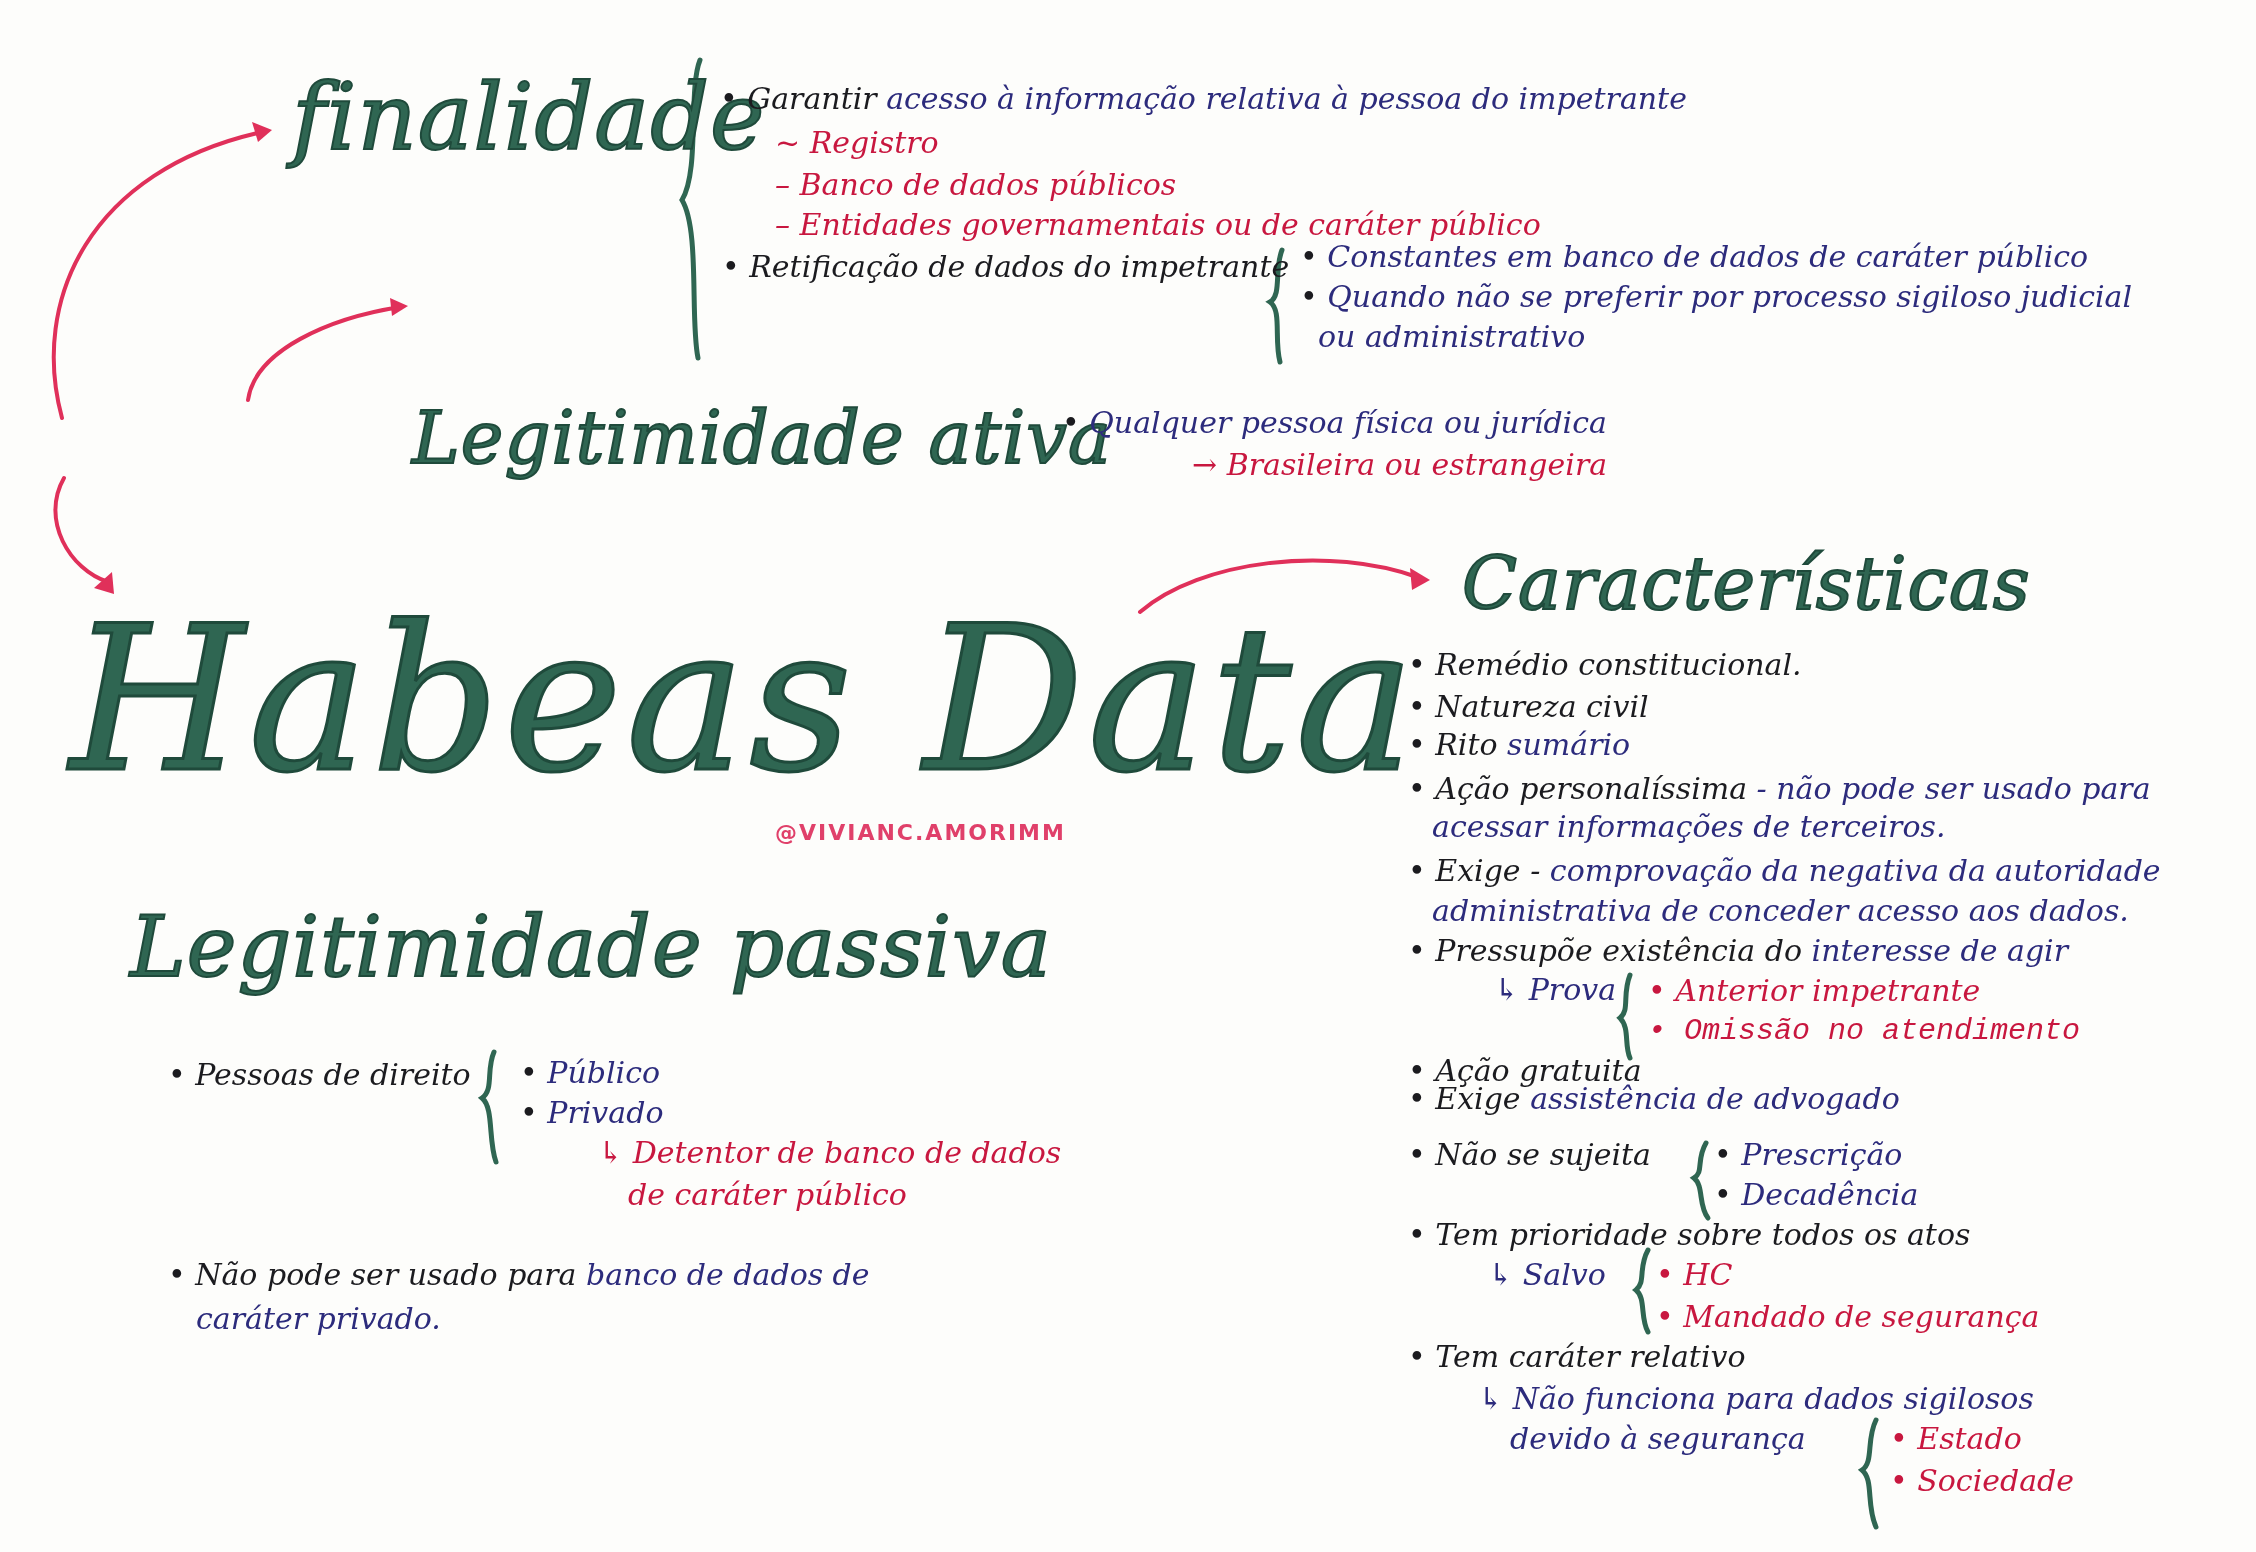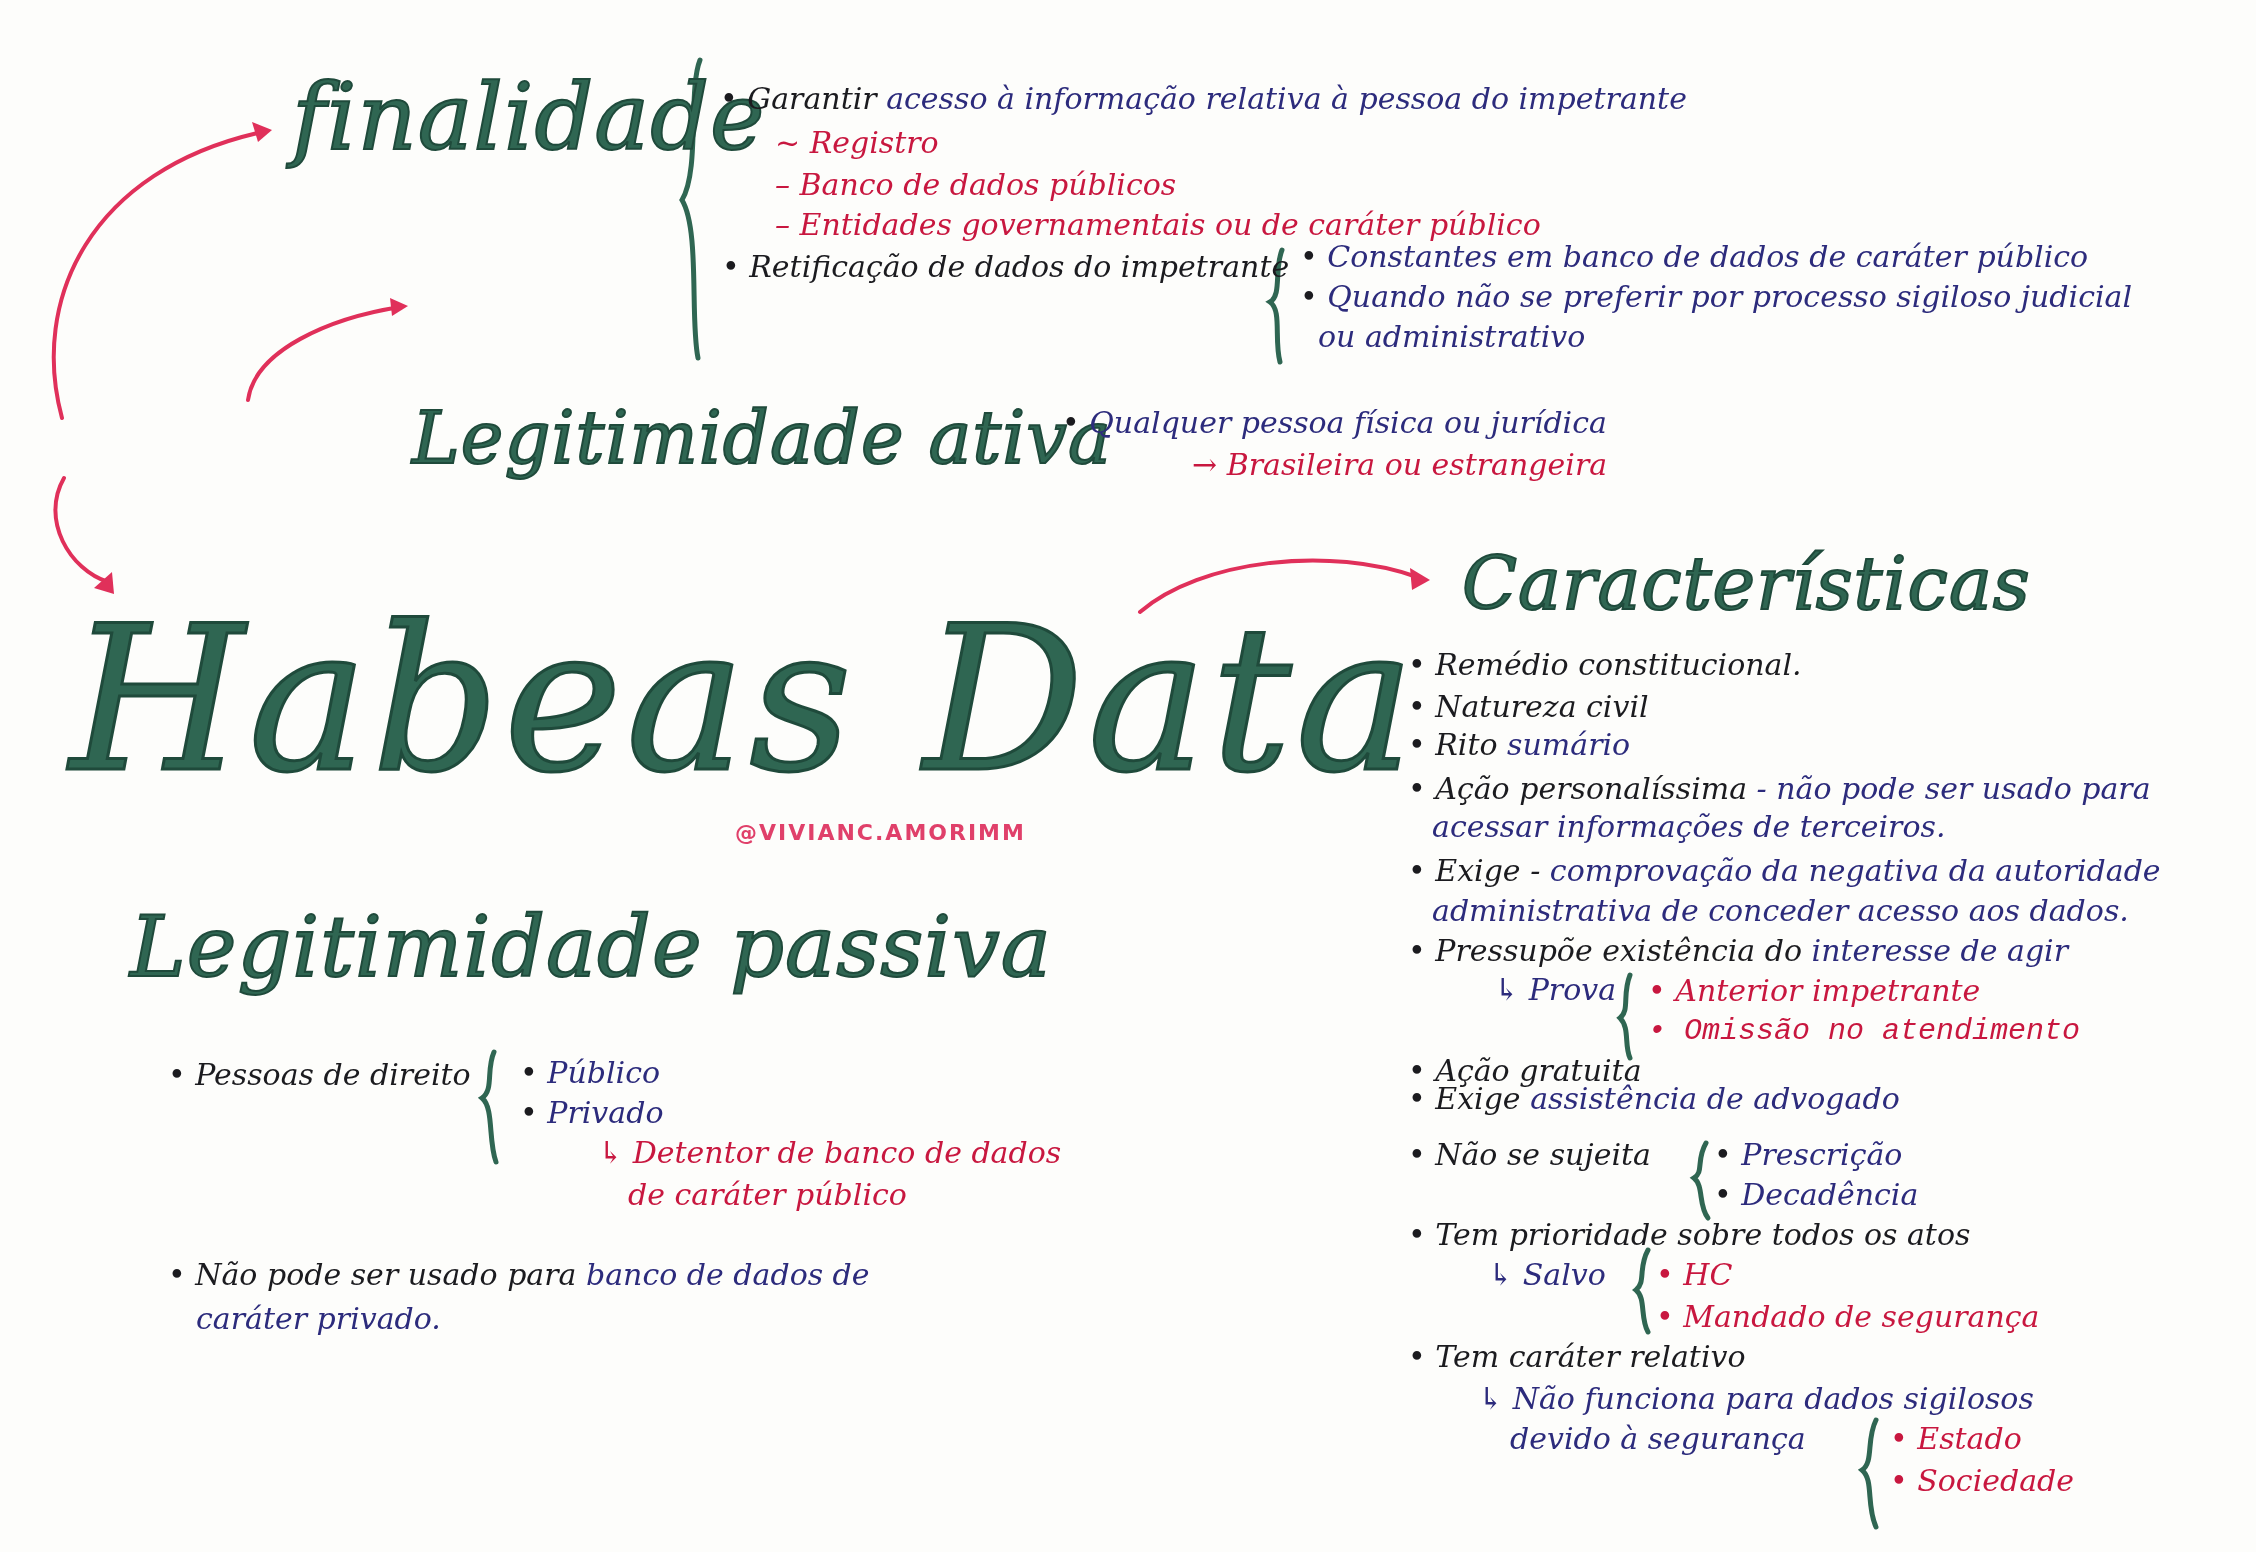--- a/index.html
+++ b/index.html
@@ -24,21 +24,21 @@
   .t-main { font-size: 200px; -webkit-text-stroke: 3px #1f4a3b; letter-spacing: 4px; }
   .hand {
     font-family: "DejaVu Serif", serif;
     font-style: italic;
     font-size: 30px;
     line-height: 1;
   }
   .black { color: #1b1b1f; }
   .navy { color: #2c2b7c; }
   .red { color: #c8173f; }
-  .pink { color: #e0406a; font-family: "DejaVu Sans", sans-serif; font-size: 22px; letter-spacing: 2px; font-weight: bold; }
+  .pink { color: #e0406a; font-family: "DejaVu Sans", sans-serif; font-size: 22px; letter-spacing: 2px; font-weight: bold; margin-left: 40px; }
   .bullet::before { content: "• "; color: #1b1b1f; }
   .dash { color: #c8173f; }
   svg.overlay { position: absolute; left: 0; top: 0; pointer-events: none; }
 </style>
 </head>
 <body>
 
 <svg class="overlay" width="2256" height="1552">
   <g fill="none" stroke="#e0305a" stroke-width="4" stroke-linecap="round">
     <path d="M62 418 C 30 300, 90 170, 262 132"></path>

